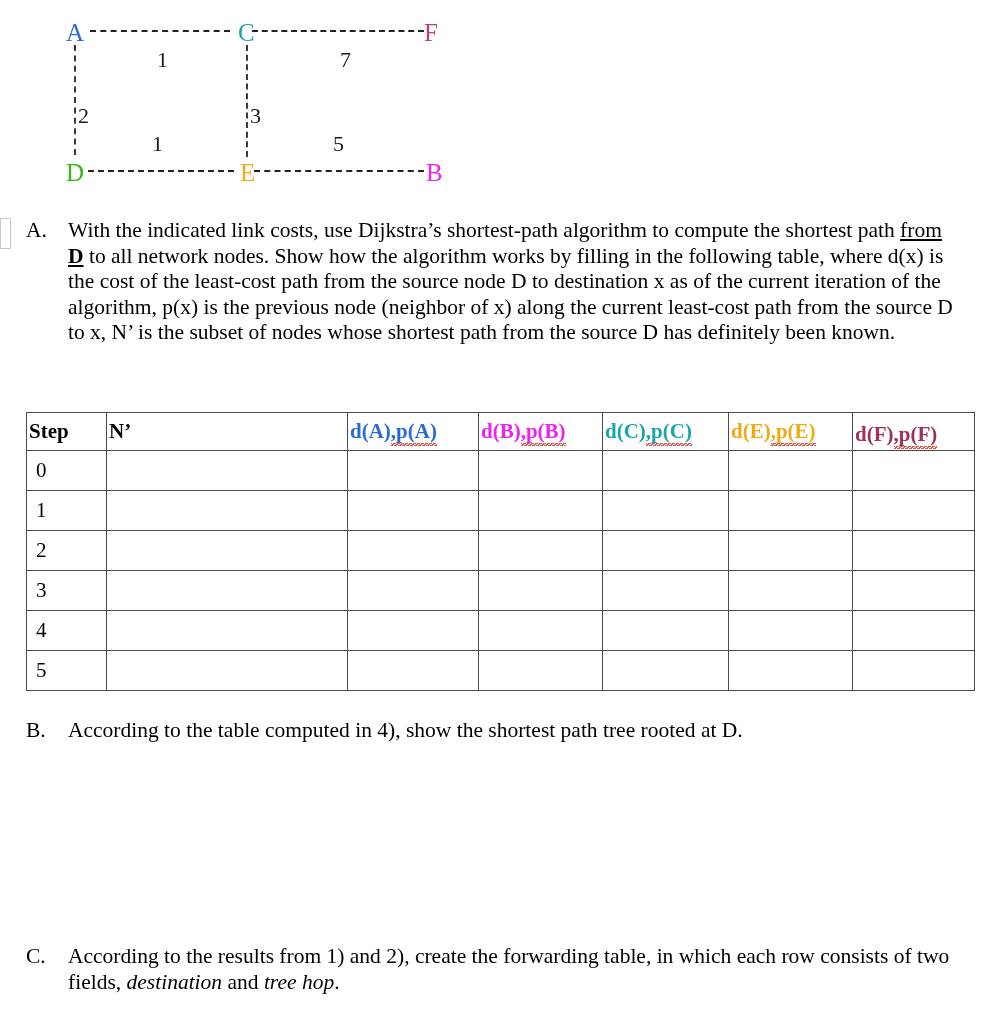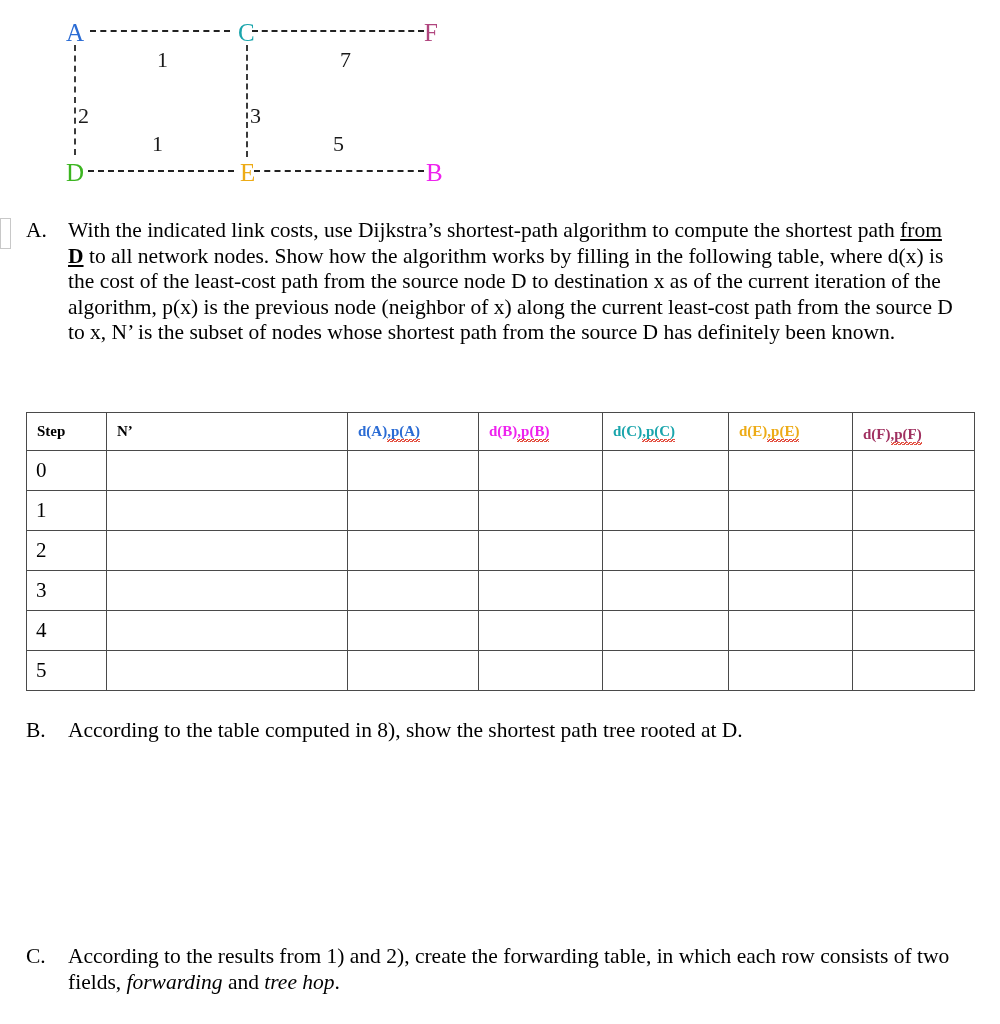--- a/index.html
+++ b/index.html
@@ -94,22 +94,22 @@
   #dijkstra-table td {
     border: 1.3px solid #4a4a4a;
     padding: 0;
     height: 40px;
     vertical-align: middle;
     background: #ffffff;
   }
   #dijkstra-table thead th {
     text-align: left;
     font-weight: bold;
-    font-size: 15px;
-    padding-left: 10px;
+    font-size: 21px;
+    padding-left: 2px;
     height: 38px;
   }
   #dijkstra-table tbody td {
     font-weight: normal;
     font-size: 21px;
     padding-left: 9px;
     height: 40px;
   }
   th.c-step { width: 80px; }
   th.c-nprime { width: 241px; }
@@ -255,19 +255,19 @@
       <td></td>
       <td></td>
       <td></td>
       <td></td>
     </tr>
   </tbody>
 </table>
 
 <div class="qblock" style="left:26px; top:718px; width:930px;">
   <div class="qlabel">B.</div>
-  <div class="qtext">According to the table computed in 8), show the shortest path tree rooted at D.</div>
+  <div class="qtext">According to the table computed in 4), show the shortest path tree rooted at D.</div>
 </div>
 
 <div class="qblock" style="left:26px; top:944px; width:930px;">
   <div class="qlabel">C.</div>
-  <div class="qtext"><span>According to the results from 1) and 2), create the forwarding table, in which each row consists of two fields, </span><i>forwarding</i><span> and </span><i>tree hop</i><span>.</span></div>
+  <div class="qtext"><span>According to the results from 1) and 2), create the forwarding table, in which each row consists of two fields, </span><i>destination</i><span> and </span><i>tree hop</i><span>.</span></div>
 </div>
 
 </body></html>

